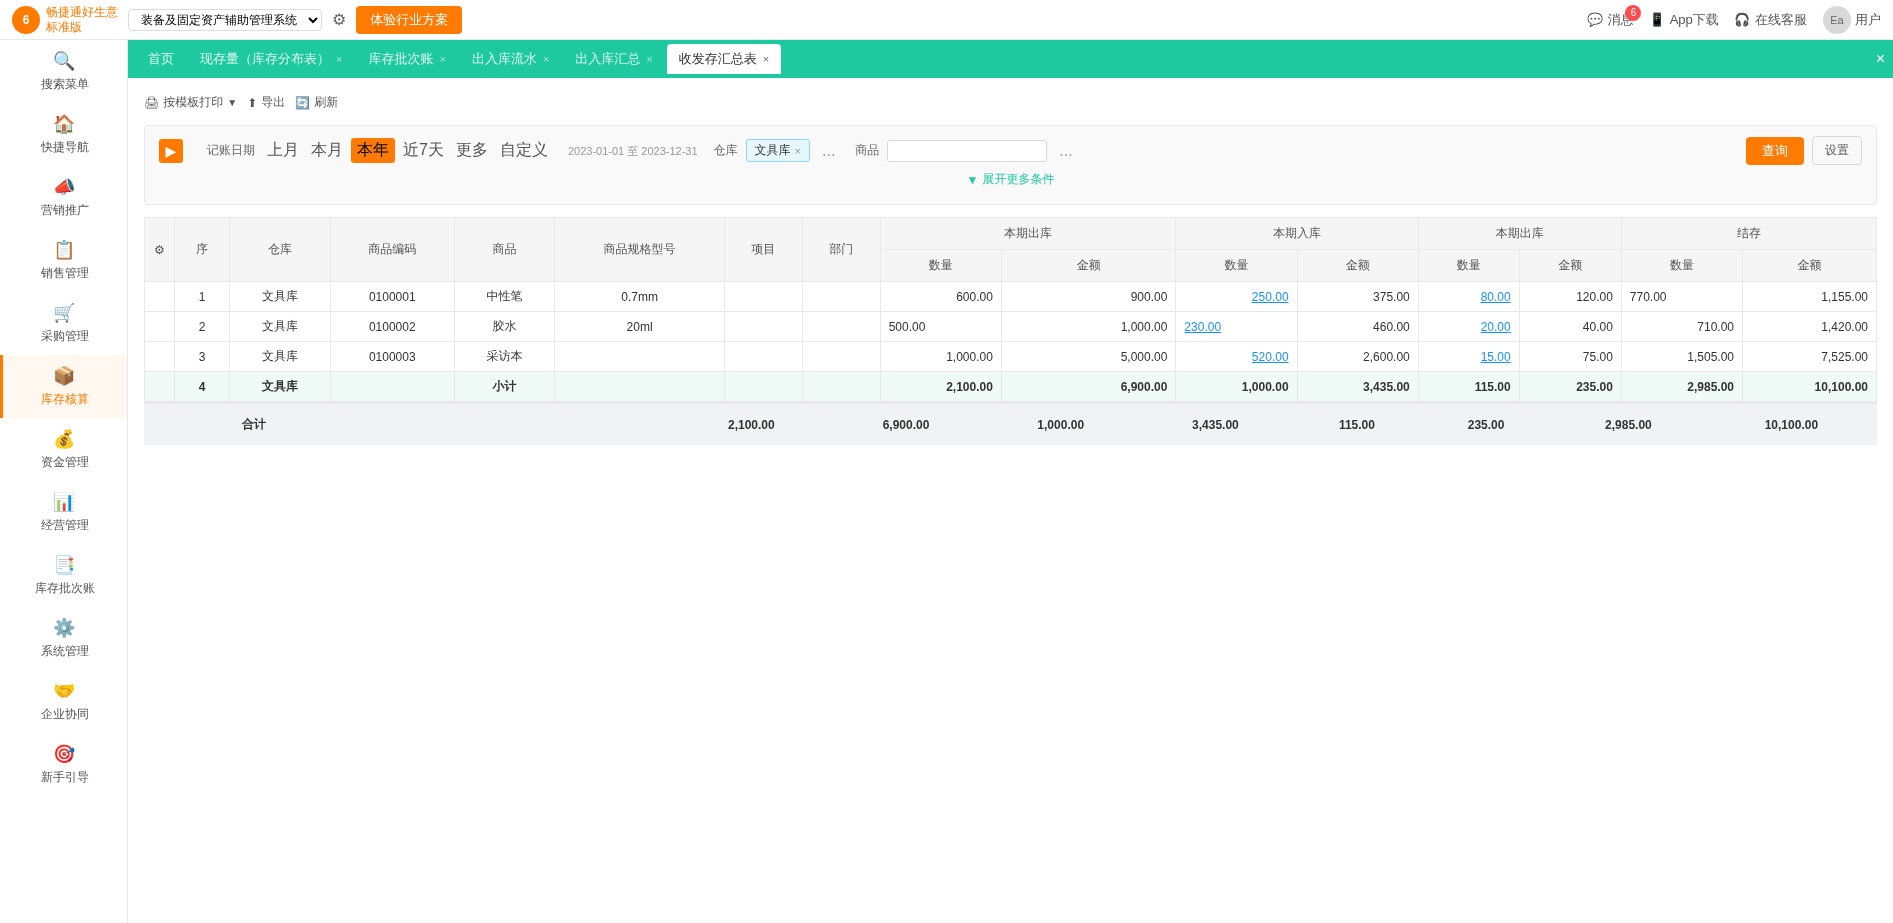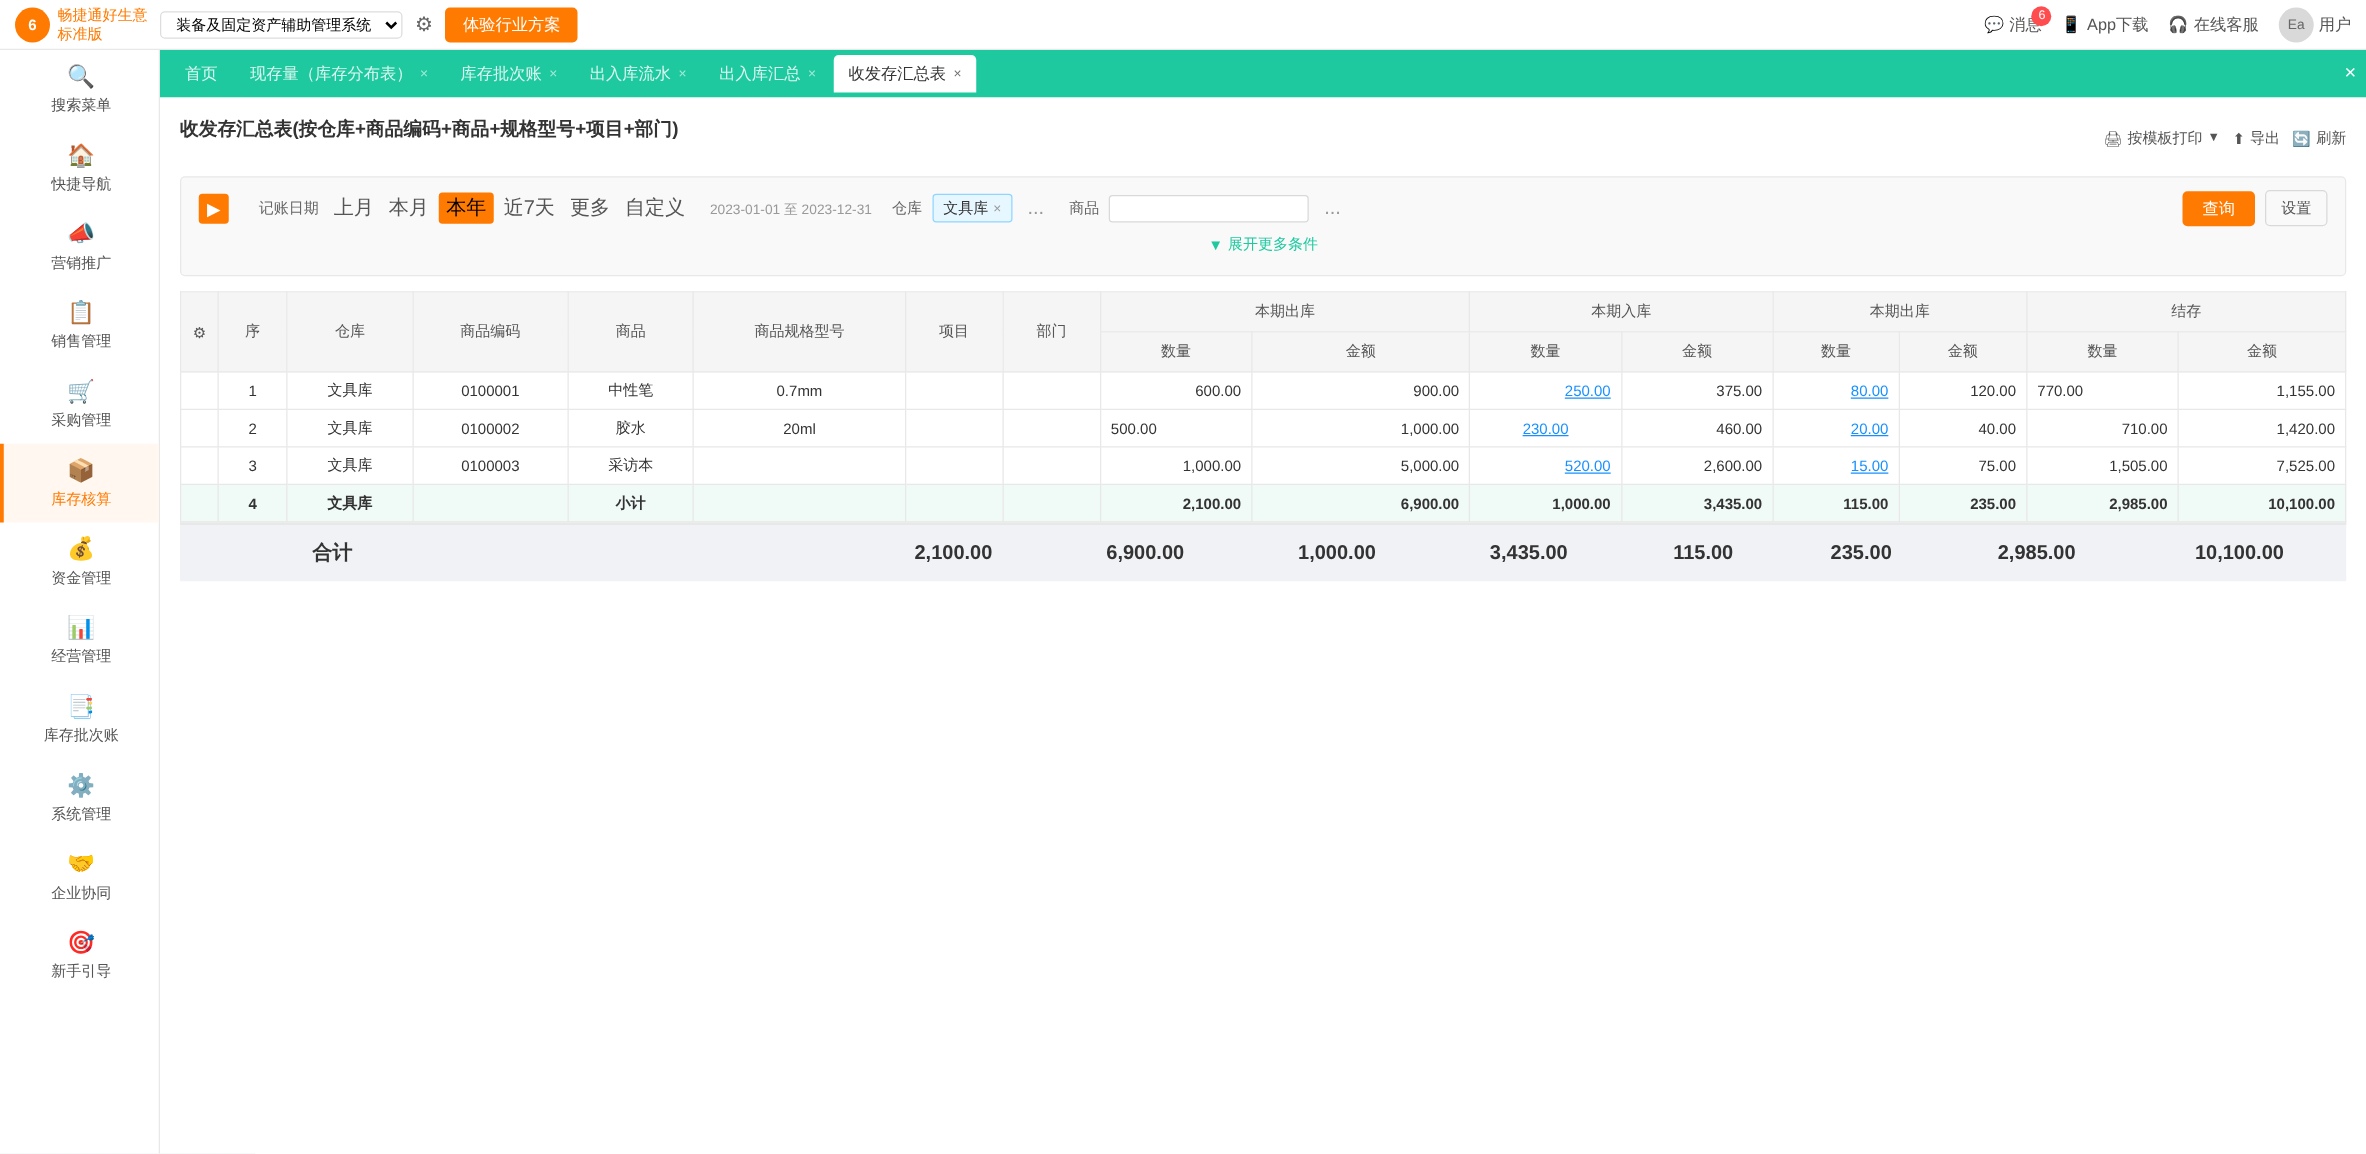--- a/index.html
+++ b/index.html
@@ -69,21 +69,21 @@
     .data-table th { background: #f5f5f5; border: 1px solid #e8e8e8; padding: 7px 8px; text-align: center; font-weight: 500; color: #555; white-space: nowrap; }
     .data-table td { border: 1px solid #e8e8e8; padding: 6px 8px; text-align: center; color: #333; white-space: nowrap; }
     .data-table .link-num { color: #1890ff; text-decoration: underline; cursor: pointer; }
     .data-table .subtotal-row td { background: #f0faf7; font-weight: bold; }
 
     .settings-col { width: 30px; }
     .th-group { text-align: center; }
 
     
     .table-footer { background: #f0f2f5; border-top: 2px solid #e8e8e8; padding: 6px 0; display: flex; align-items: center; }
-    .footer-table { width: 100%; border-collapse: collapse; font-size: 16px; margin-left: 12px; }
+    .footer-table { width: 100%; border-collapse: collapse; font-size: 12px; }
     .footer-table td { padding: 6px 8px; text-align: center; font-weight: bold; color: #333; border: none; white-space: nowrap; }
     .filter-left-arrow { display: flex; align-items: center; justify-content: center; width: 24px; height: 24px; background: #ff7a00; border-radius: 3px; cursor: pointer; color: white; font-size: 14px; margin-right: 8px; }
   </style>
 </head>
 <body>
 
 <div class="app-wrapper">
 
   <div class="top-header">
     <div class="top-header-left">
@@ -201,21 +201,20 @@
         <div class="tab active">
           <span>收发存汇总表</span>
           <span class="tab-close">×</span>
         </div>
         <div class="tab-bar-close">×</div>
       </div>
 
       <div class="page-content">
 
         <div style="display:flex; align-items:center; justify-content:space-between; margin-bottom:14px;">
-          <h2 class="page-title">收发存汇总表(按仓库+商品编码+商品+规格型号+项目+部门)</h2>
           <div class="toolbar-right">
             <div class="toolbar-btn">
               <span>🖨</span>
               <span>按模板打印</span>
               <span style="font-size:10px;">▼</span>
             </div>
             <div class="toolbar-btn">
               <span>⬆</span>
               <span>导出</span>
             </div>
@@ -322,21 +321,21 @@
                 <td></td>
                 <td>2</td>
                 <td>文具库</td>
                 <td>0100002</td>
                 <td>胶水</td>
                 <td>20ml</td>
                 <td></td>
                 <td></td>
                 <td style="text-align: left;">500.00</td>
                 <td style="text-align: right;">1,000.00</td>
-                <td style="text-align: center;"><span class="link-num">230.00</span></td>
+                <td style="text-align: left;"><span class="link-num">230.00</span></td>
                 <td style="text-align: right;">460.00</td>
                 <td style="text-align: right;"><span class="link-num">20.00</span></td>
                 <td style="text-align: right;">40.00</td>
                 <td style="text-align: right;">710.00</td>
                 <td style="text-align: right;">1,420.00</td>
               </tr>
               <tr>
                 <td></td>
                 <td>3</td>
                 <td>文具库</td>

